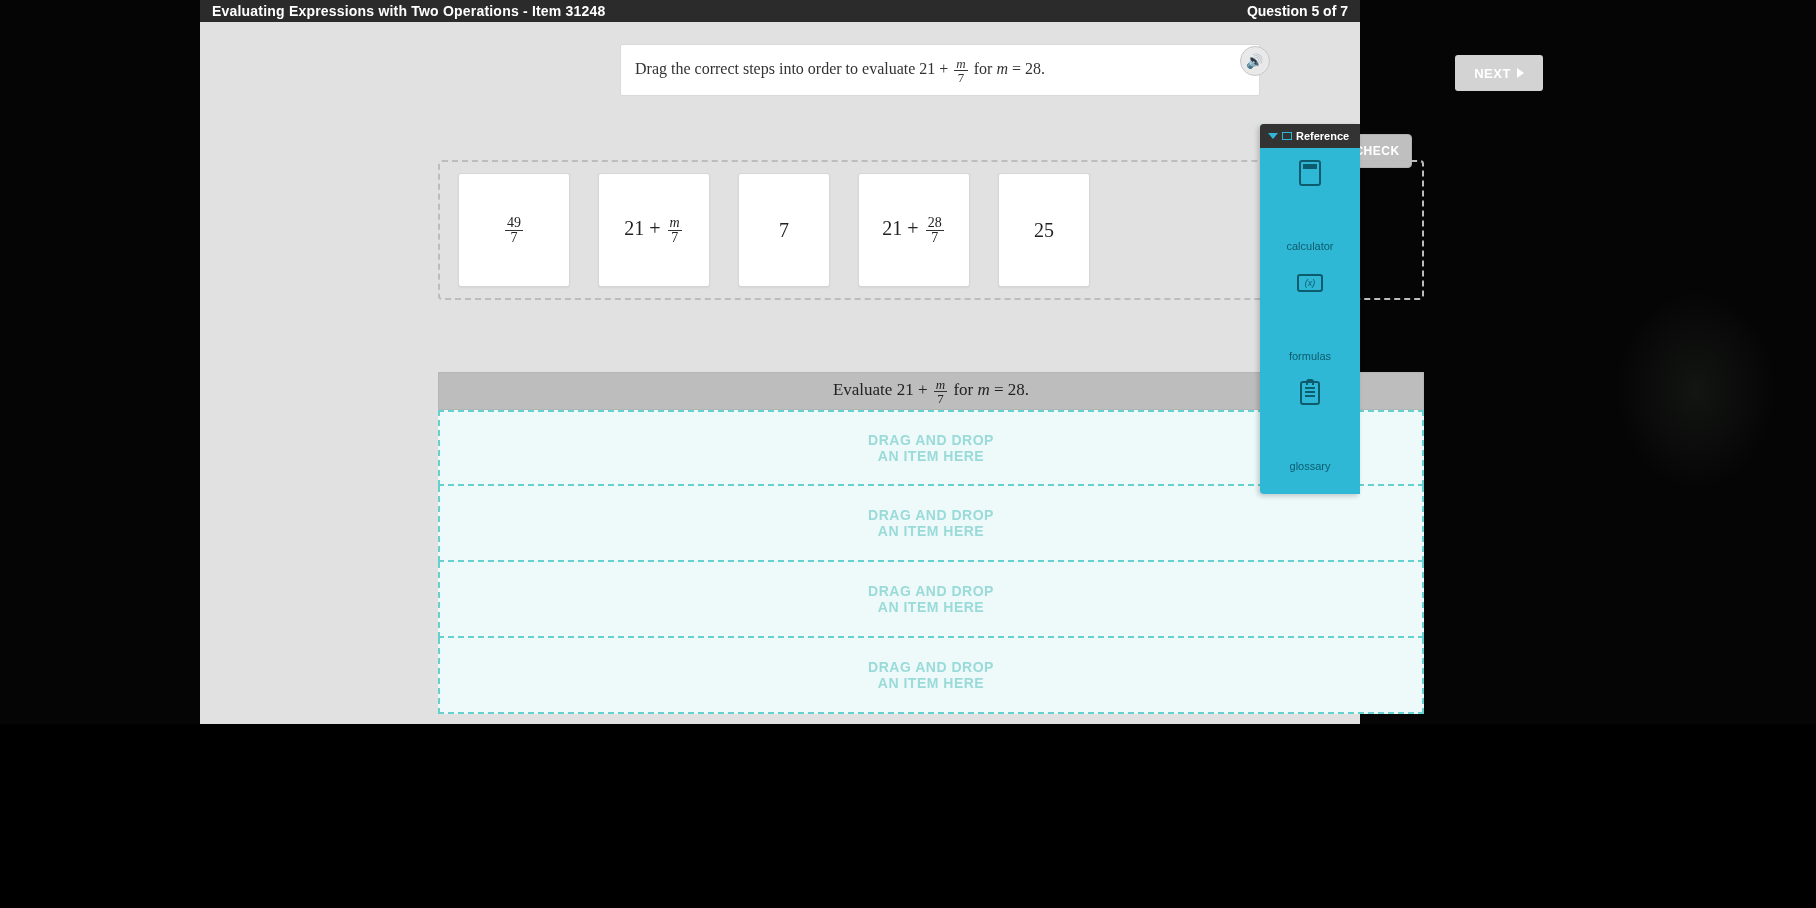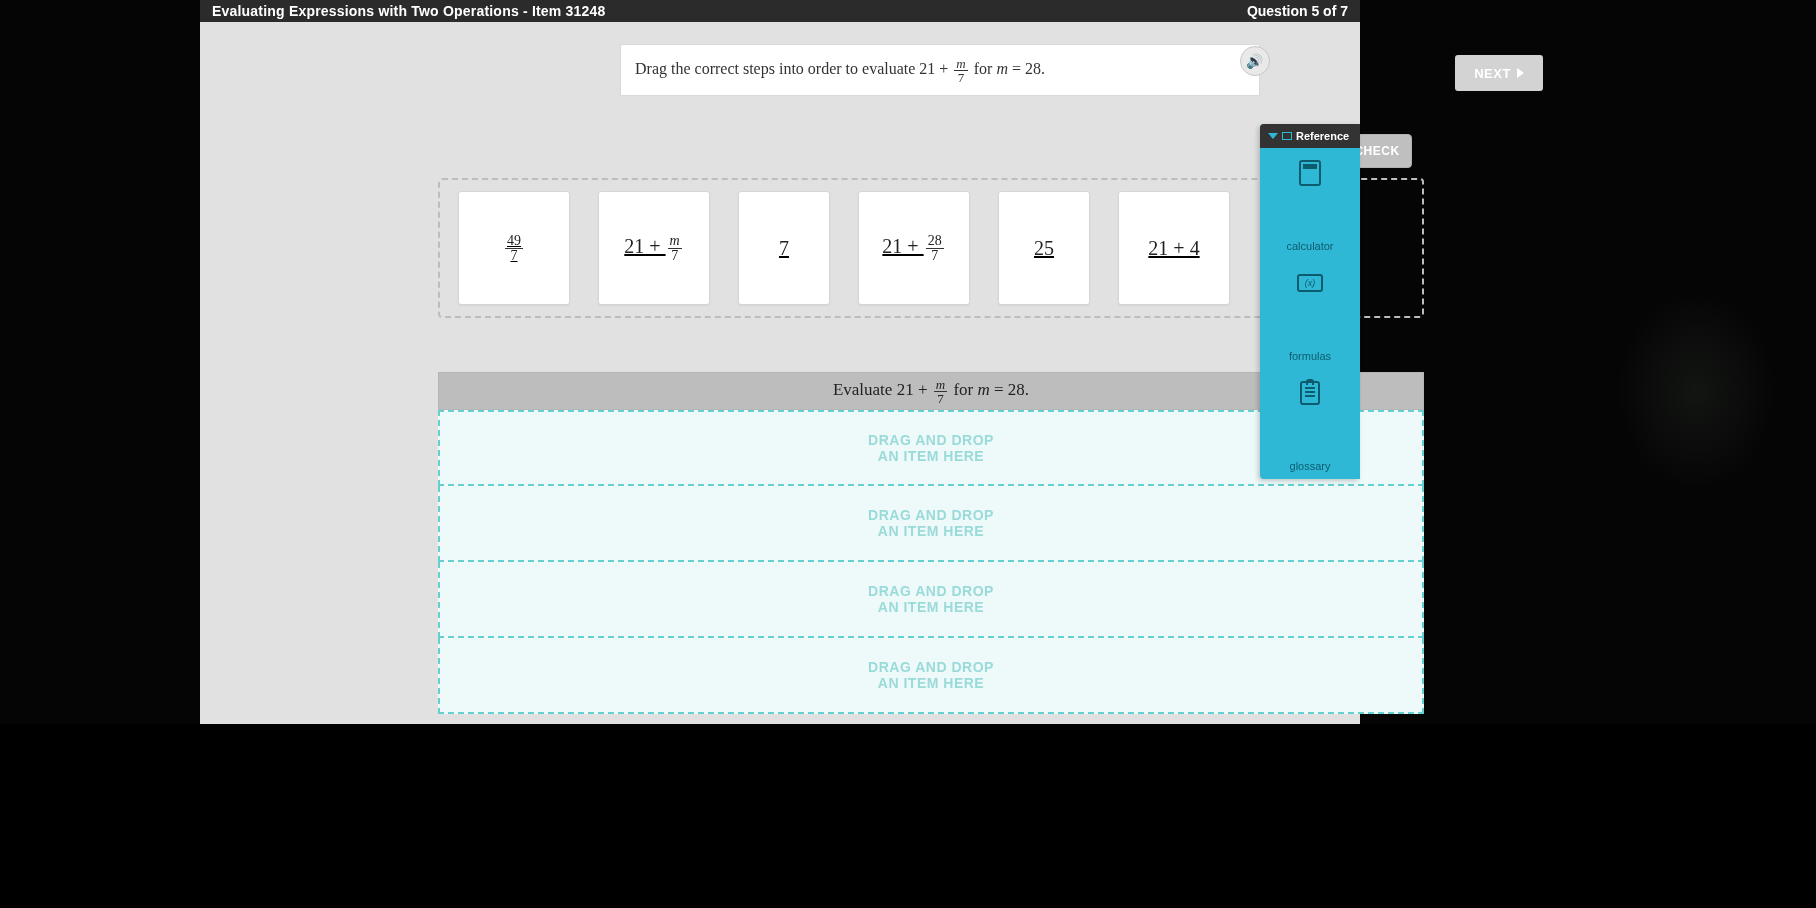--- a/index.html
+++ b/index.html
@@ -125,30 +125,29 @@
       display: flex;
       align-items: center;
       justify-content: center;
     }
     .clear-btn { left: 1070px; width: 62px; }
     .check-btn { left: 1142px; width: 70px; background: #bfbfbf; color: #fff; border-color: #b0b0b0; }
 
     .tile-tray {
       position: absolute;
       left: 238px;
-      top: 178px;
+      top: 160px;
       width: 986px;
       height: 140px;
       border: 2px dashed #bdbdbd;
       border-radius: 4px;
       display: flex;
       align-items: center;
       gap: 28px;
       padding: 0 18px;
-      text-decoration: underline;
     }
     .tile {
       width: 112px;
       height: 114px;
       background: #fff;
       border: 1px solid #d6d6d6;
       border-radius: 3px;
       display: flex;
       align-items: center;
       justify-content: center;
@@ -196,21 +195,21 @@
 
     
     .ref-panel {
       position: absolute;
       right: 0;
       top: 124px;
       width: 100px;
       background: #2fb8d6;
       border-radius: 4px 0 0 4px;
       color: #fff;
-      padding-bottom: 1px;
+      padding-bottom: 16px;
       box-shadow: -2px 2px 5px rgba(0,0,0,0.2);
     }
     .ref-panel .panel-header {
       height: 24px;
       background: #333;
       display: flex;
       align-items: center;
       padding: 0 8px;
       font-size: 11px;
       font-weight: 600;
@@ -396,21 +395,20 @@
             </span></span>
         </div>
         <div class="tile narrow">7</div>
         <div class="tile">
           <span>21 + <span class="frac">
               <span class="num">28</span>
               <span class="den">7</span>
             </span></span>
         </div>
         <div class="tile narrow">25</div>
-        <div class="tile">21 + 4</div>
       </div>
 
     <div class="eval-panel">
       <div class="eval-header">
         <span>
           <span>Evaluate </span>
           <span>21 + </span><span class="frac">
               <span class="num italic-m">m</span>
               <span class="den">7</span>
             </span>

